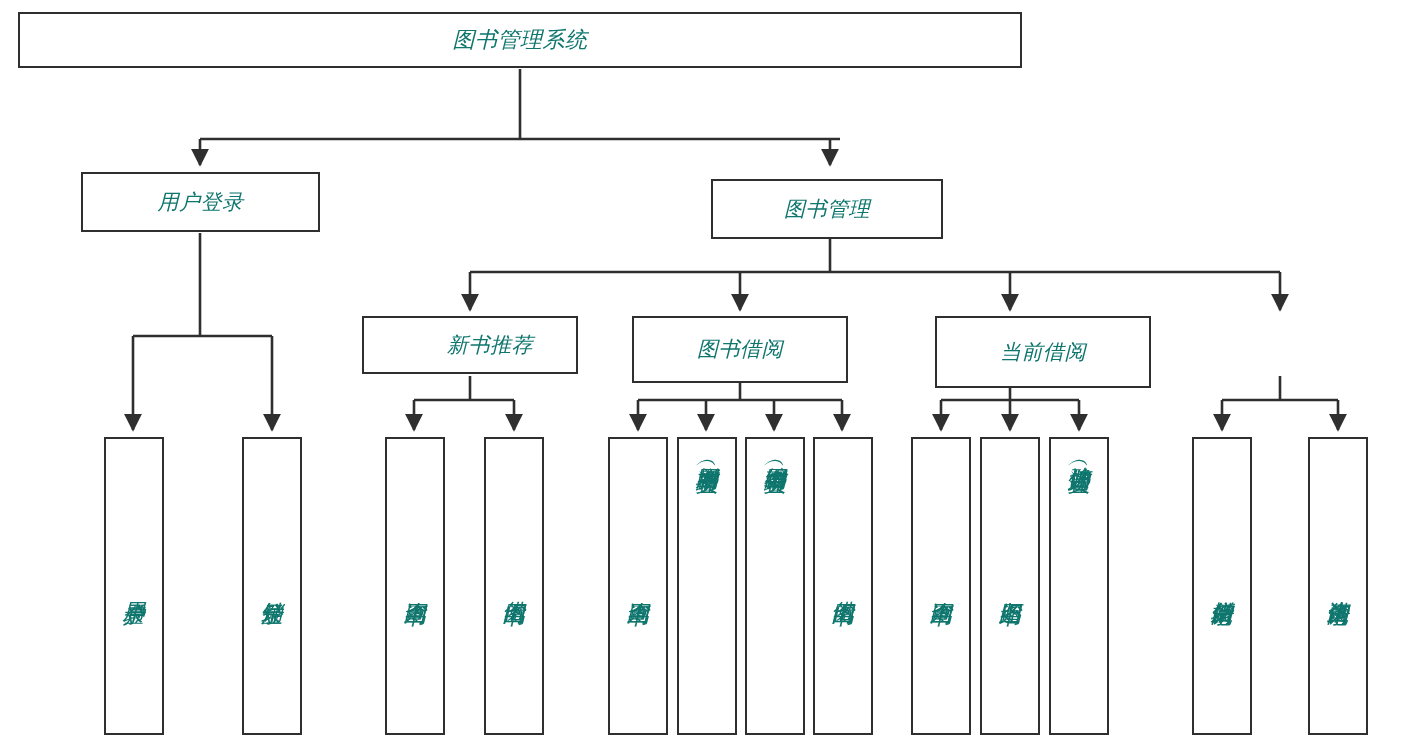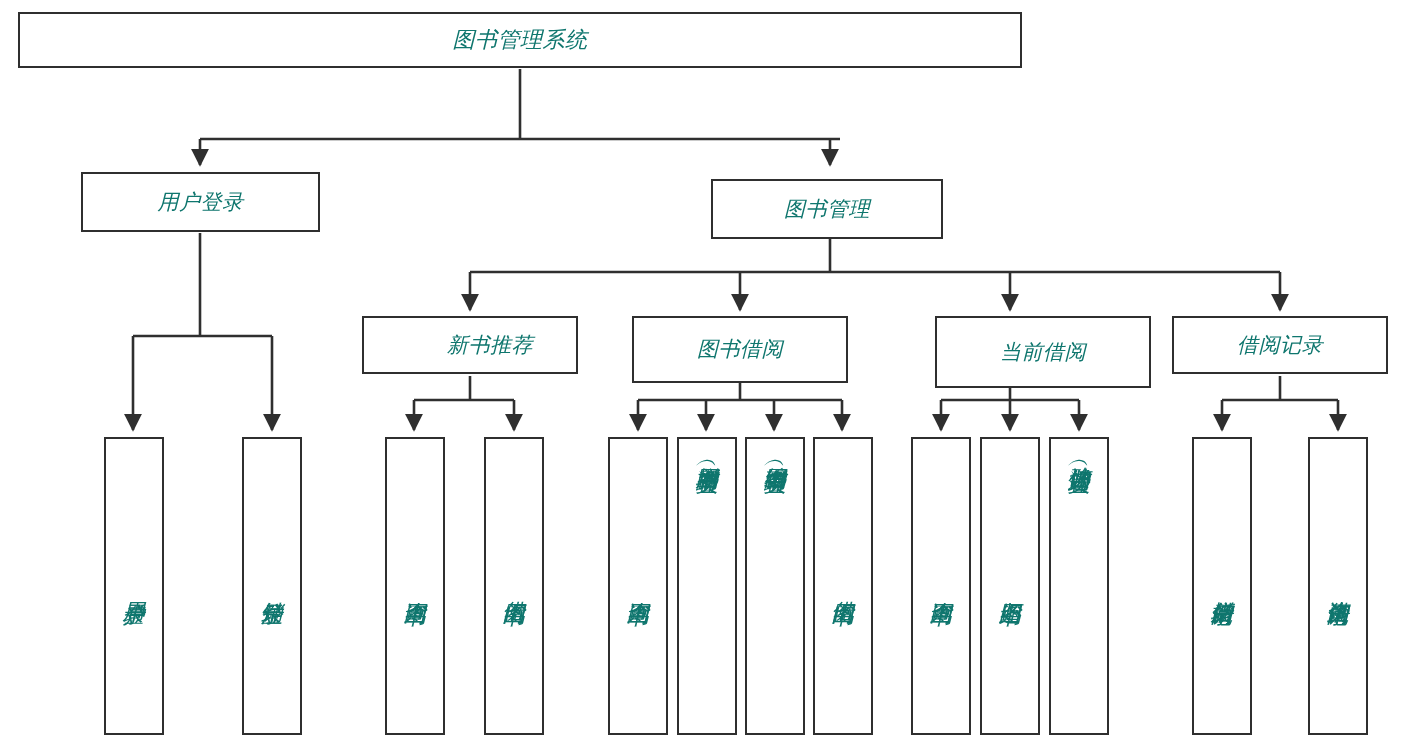--- a/index.html
+++ b/index.html
@@ -148,23 +148,20 @@
 
   <div class="node horiz" style="left:362px; top:316px; width:216px; height:58px;padding-left:40px;">
     <span class="node-label">新书推荐</span>
   </div>
   <div class="node horiz" style="left:632px; top:316px; width:216px; height:67px;">
     <span class="node-label">图书借阅</span>
   </div>
   <div class="node horiz" style="left:902px; top:316px; width:216px; height:72px;margin-left:33px;">
     <span class="node-label">当前借阅</span>
   </div>
-  <div class="node horiz" style="left:1172px; top:316px; width:216px; height:58px;">
-    <span class="node-label">借阅记录</span>
-  </div>
 
   <div class="node vert centered" style="left:104px; top:437px; width:60px; height:298px;">
     <span class="node-label">用户登录</span>
   </div>
   <div class="node vert centered" style="left:242px; top:437px; width:60px; height:298px;">
     <span class="node-label">注销登录</span>
   </div>
 
   <div class="node vert centered" style="left:385px; top:437px; width:60px; height:298px;">
     <span class="node-label">查询图书</span>

